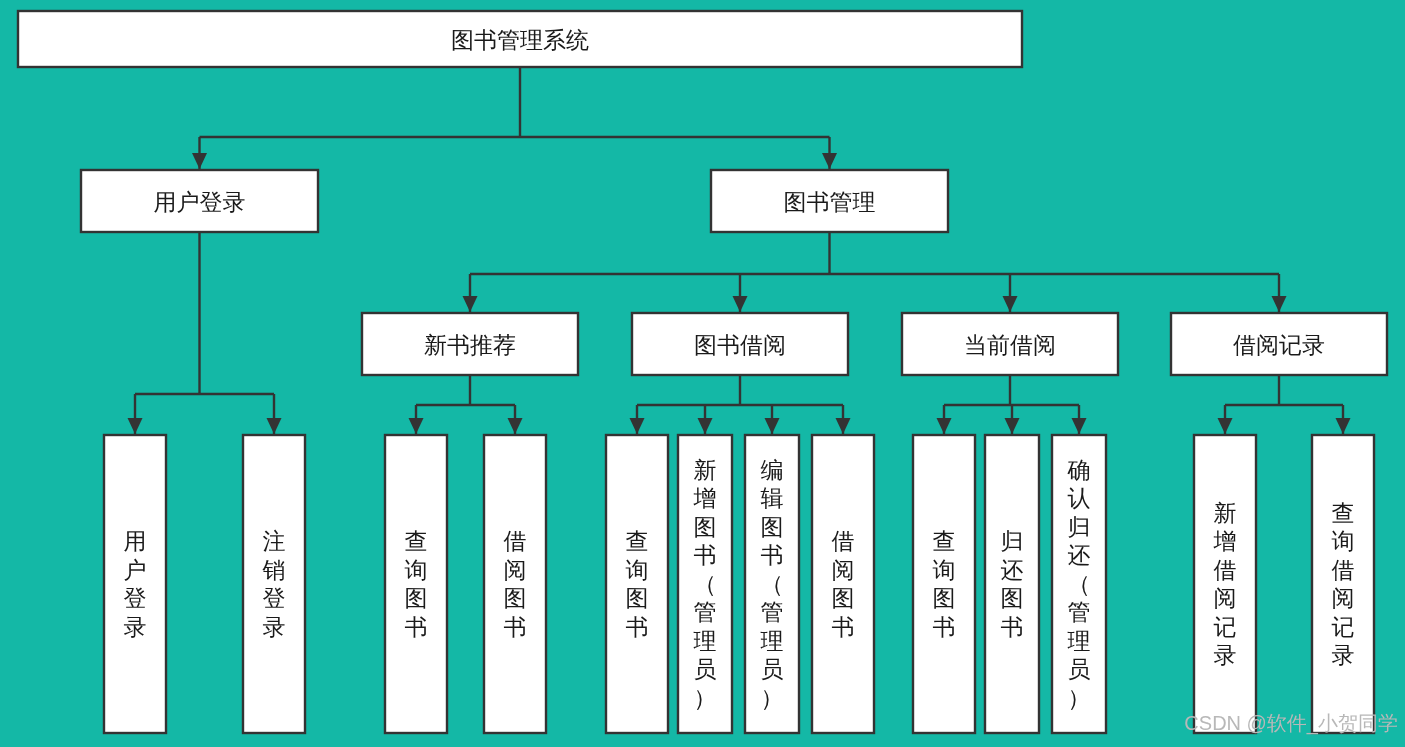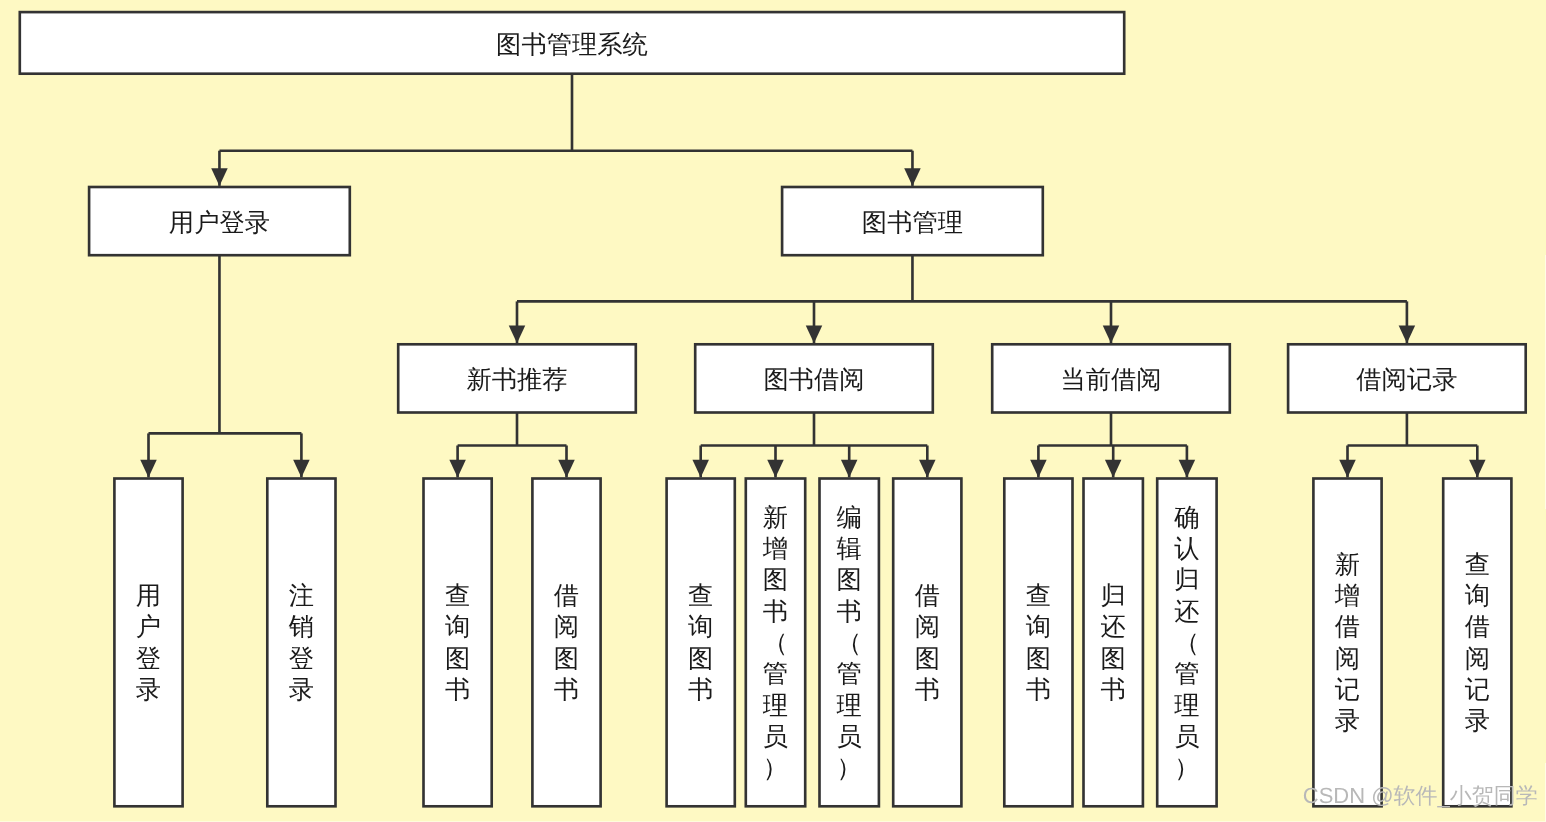--- a/index.html
+++ b/index.html
@@ -7,21 +7,21 @@
     padding: 0;
     background: #ffffff;
   }
   body {
     font-family: "Liberation Sans", "DejaVu Sans", sans-serif;
   }
   #diagram-root {
     position: relative;
     width: 1405px;
     height: 747px;
-    background: #fef9c3;
+    background: #14b8a6;
     overflow: hidden;
   }
   svg.flow {
     position: absolute;
     top: 0;
     left: 0;
     width: 1405px;
     height: 747px;
     display: block;
   }

